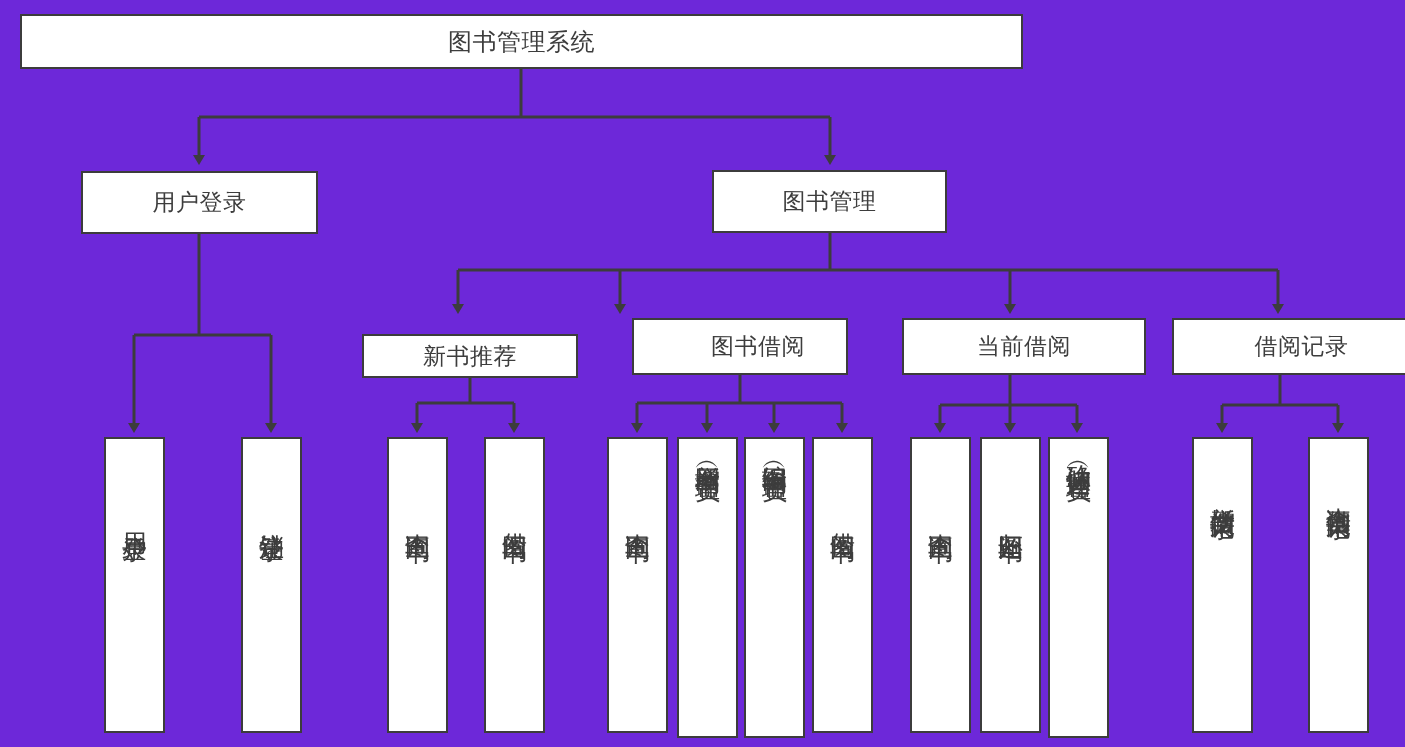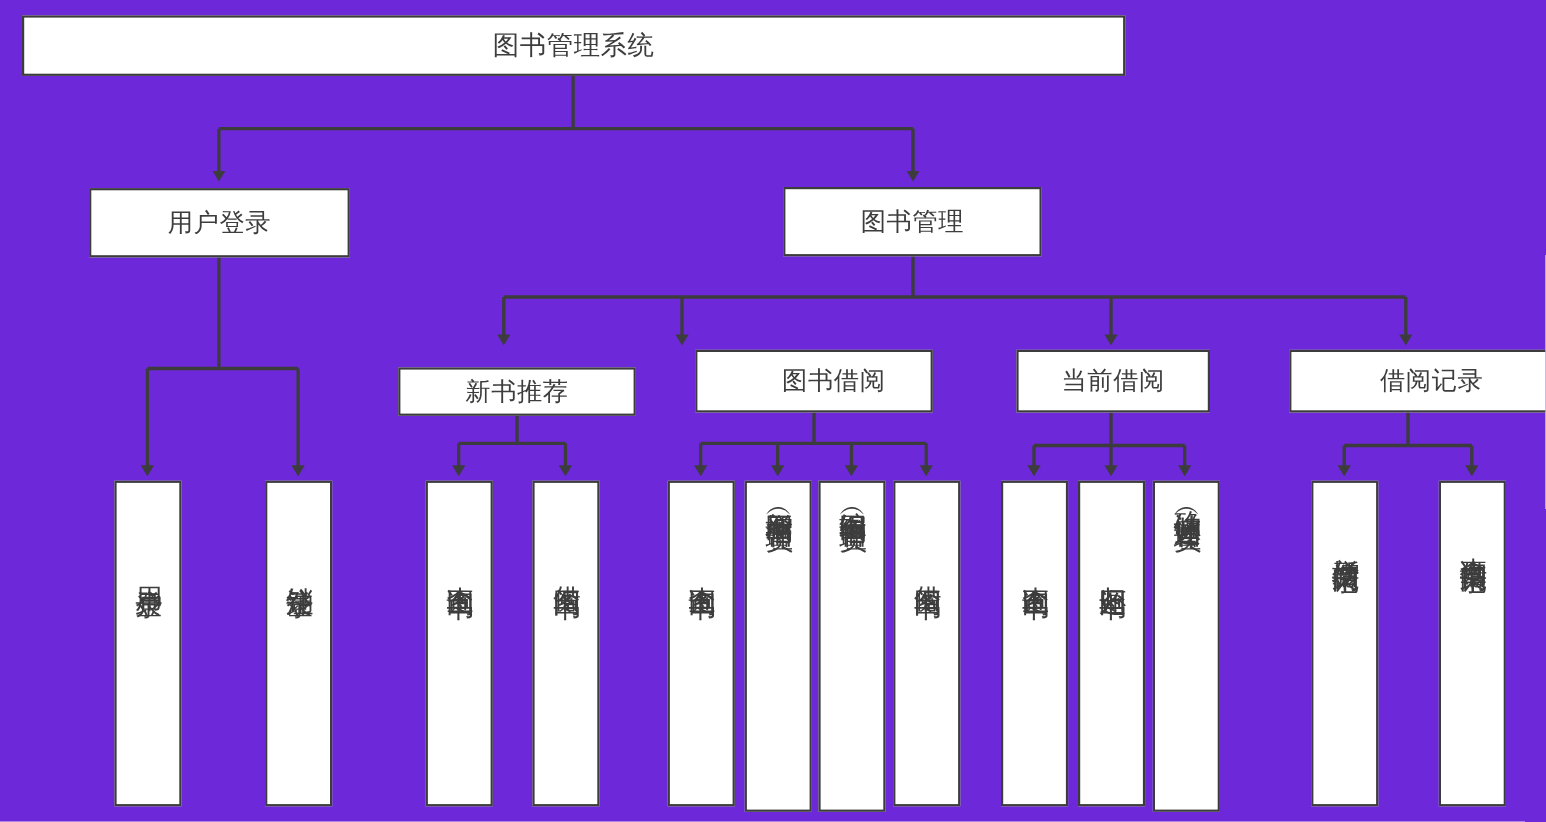--- a/index.html
+++ b/index.html
@@ -137,21 +137,21 @@
   <div class="node horiz" style="left:712px; top:170px; width:235px; height:63px;">
     <span class="lbl">图书管理</span>
   </div>
 
   <div class="node horiz" style="left:362px; top:318px; width:216px; height:44px;margin-top:16px;">
     <span class="lbl">新书推荐</span>
   </div>
   <div class="node horiz" style="left:632px; top:318px; width:216px; height:57px;padding-left:36px;">
     <span class="lbl">图书借阅</span>
   </div>
-  <div class="node horiz" style="left:924px; top:318px; width:176px; height:57px;">
+  <div class="node horiz" style="left:902px; top:318px; width:244px; height:57px;">
     <span class="lbl">当前借阅</span>
   </div>
   <div class="node horiz" style="left:1172px; top:318px; width:259px; height:57px;">
     <span class="lbl">借阅记录</span>
   </div>
 
   <div class="node vert mid" style="left:104px; top:437px; width:61px; height:296px;">
     <span class="lbl">用户登录</span>
   </div>
   <div class="node vert mid" style="left:241px; top:437px; width:61px; height:296px;">

